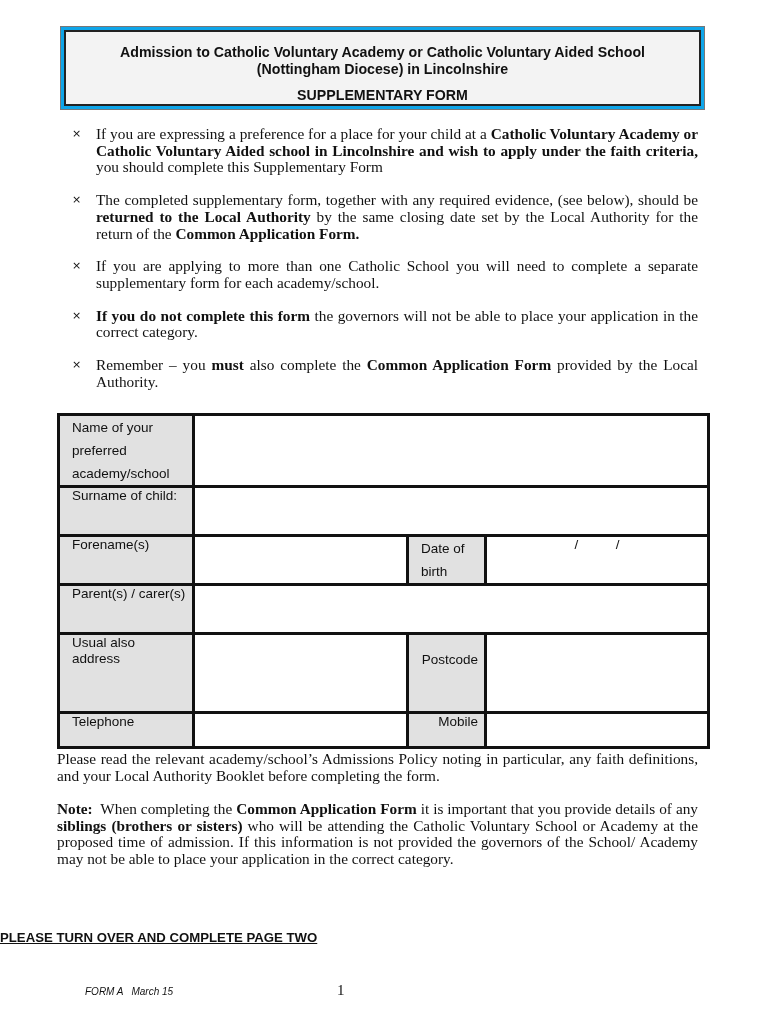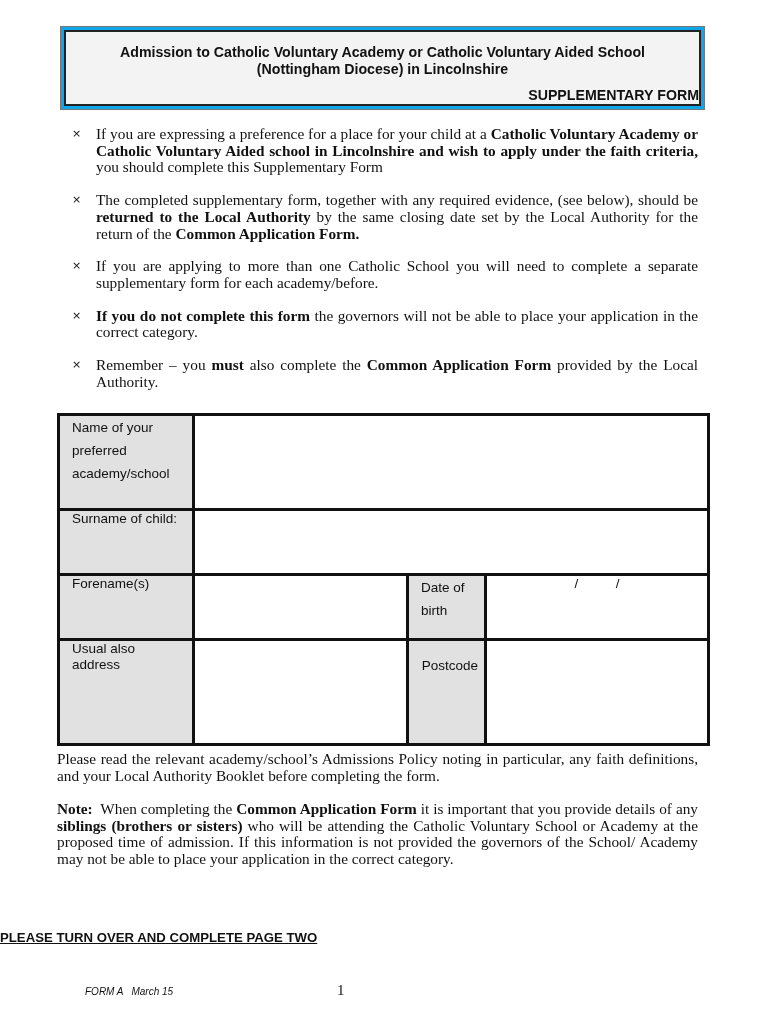--- a/index.html
+++ b/index.html
@@ -5,21 +5,21 @@
   html, body { margin: 0; padding: 0; background: #ffffff; }
   body { width: 770px; height: 1024px; position: relative; overflow: hidden; color: #111; }
 
   
   .hdr-outer { position: absolute; left: 60px; top: 26px; width: 645px; height: 84px;
                border: 1px solid #777; box-sizing: border-box; background: #0ea5e9; }
   .hdr-inner { position: absolute; left: 3px; top: 3px; right: 3px; bottom: 3px;
                border: 2px solid #222; background: #f3f3f3; box-sizing: border-box;
                text-align: center; font-family: "Liberation Sans", sans-serif; font-weight: bold; }
   .hdr-title { font-size: 14.2px; line-height: 17px; margin-top: 12px; }
-  .hdr-sub { font-size: 14.2px; margin-top: 9px; text-align: right; }
+  .hdr-sub { font-size: 14.2px; margin-top: 9px; }
 
   
   .bullets { position: absolute; left: 72px; top: 126px; width: 626px; margin: 0; padding: 0; list-style: none; }
   .bullets li { position: relative; padding-left: 24px; font-family: "Liberation Serif", serif;
                 font-size: 15.3px; line-height: 16.7px; text-align: justify; margin-bottom: 16px; }
   .bullets li .mark { position: absolute; left: 0; top: 0; font-family: "DejaVu Sans", sans-serif; font-size: 11px; }
   .bullets li b { font-weight: bold; }
 
   
   .form-table { position: absolute; left: 57px; top: 413px; width: 650px; height: 333px;
@@ -62,21 +62,21 @@
   <li>
     <span class="mark">×</span>
     <span>If you are expressing a preference for a place for your child at a </span><b>Catholic Voluntary Academy or Catholic Voluntary Aided school in Lincolnshire and wish to apply under the faith criteria,</b><span> you should complete this Supplementary Form</span>
   </li>
   <li>
     <span class="mark">×</span>
     <span>The completed supplementary form, together with any required evidence, (see below), should be </span><b>returned to the Local Authority</b><span> by the same closing date set by the Local Authority for the return of the </span><b>Common Application Form.</b>
   </li>
   <li>
     <span class="mark">×</span>
-    <span>If you are applying to more than one Catholic School you will need to complete a separate supplementary form for each academy/before.</span>
+    <span>If you are applying to more than one Catholic School you will need to complete a separate supplementary form for each academy/school.</span>
   </li>
   <li>
     <span class="mark">×</span>
     <b>If you do not complete this form</b><span> the governors will not be able to place your application in the correct category.</span>
   </li>
   <li>
     <span class="mark">×</span>
     <span>Remember – you </span><b>must</b><span> also complete the </span><b>Common Application Form</b><span> provided by the Local Authority.</span>
   </li>
 </ul>
@@ -103,27 +103,37 @@
   </tr>
   <tr style="height:49px">
     <td class="lbl lbl-std">Forename(s)</td>
     <td class="fill"></td>
     <td class="lbl lbl-tall">
       <div>Date of</div>
       <div>birth</div>
     </td>
     <td class="fill dob-val"><span style="white-space:pre">/          /</span></td>
   </tr>
+  <tr style="height:49px">
+    <td class="lbl lbl-std">Parent(s) / carer(s)</td>
+    <td class="fill" colspan="3"></td>
+  </tr>
   <tr style="height:79px">
     <td class="lbl lbl-std">
       <div>Usual also</div>
       <div>address</div>
     </td>
     <td class="fill"></td>
     <td class="lbl lbl-std center" style="padding-top:17px">Postcode</td>
+    <td class="fill"></td>
+  </tr>
+  <tr style="height:35px">
+    <td class="lbl lbl-std">Telephone</td>
+    <td class="fill"></td>
+    <td class="lbl lbl-std center">Mobile</td>
     <td class="fill"></td>
   </tr>
 </tbody>
   </table>
 
 <p class="para" style="top:751px">Please read the relevant academy/school’s Admissions Policy noting in particular, any faith definitions, and your Local Authority Booklet before completing the form.</p>
 
 <p class="para" style="top:801px"><b>Note:</b><span style="white-space:pre-wrap">  When completing the </span><b>Common Application Form</b><span> it is important that you provide details of any </span><b>siblings (brothers or sisters)</b><span> who will be attending the Catholic Voluntary School or Academy at the proposed time of admission. If this information is not provided the governors of the School/ Academy may not be able to place your application in the correct category.</span></p>
 
 <div class="turn-over">PLEASE TURN OVER AND COMPLETE PAGE TWO</div>

